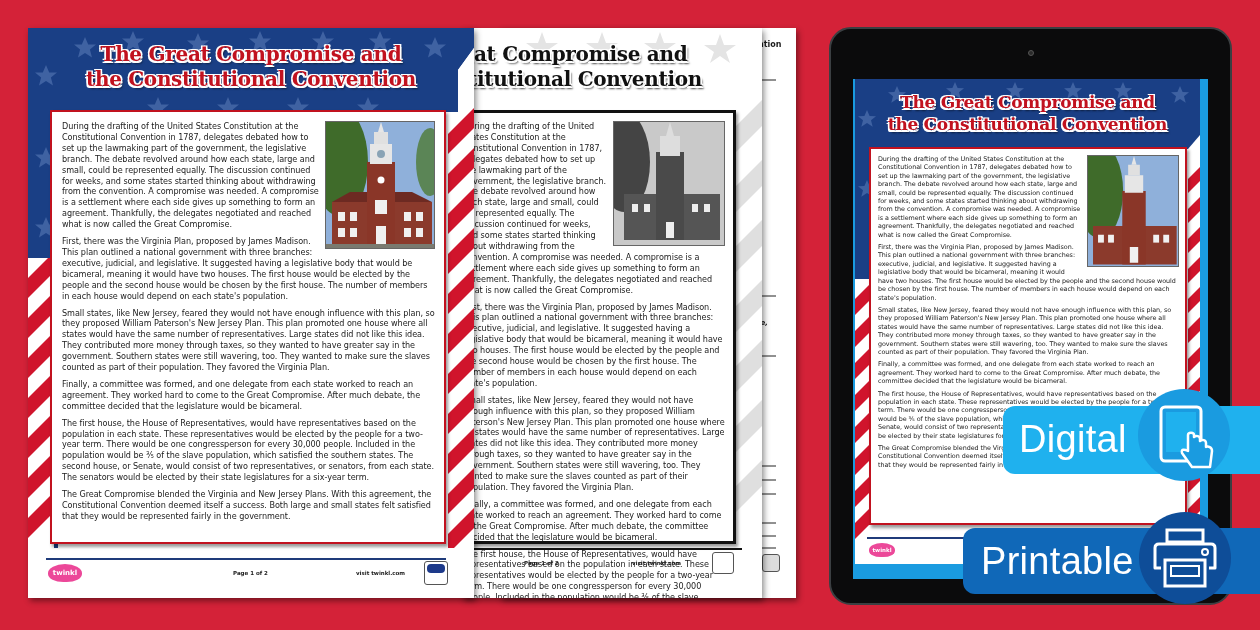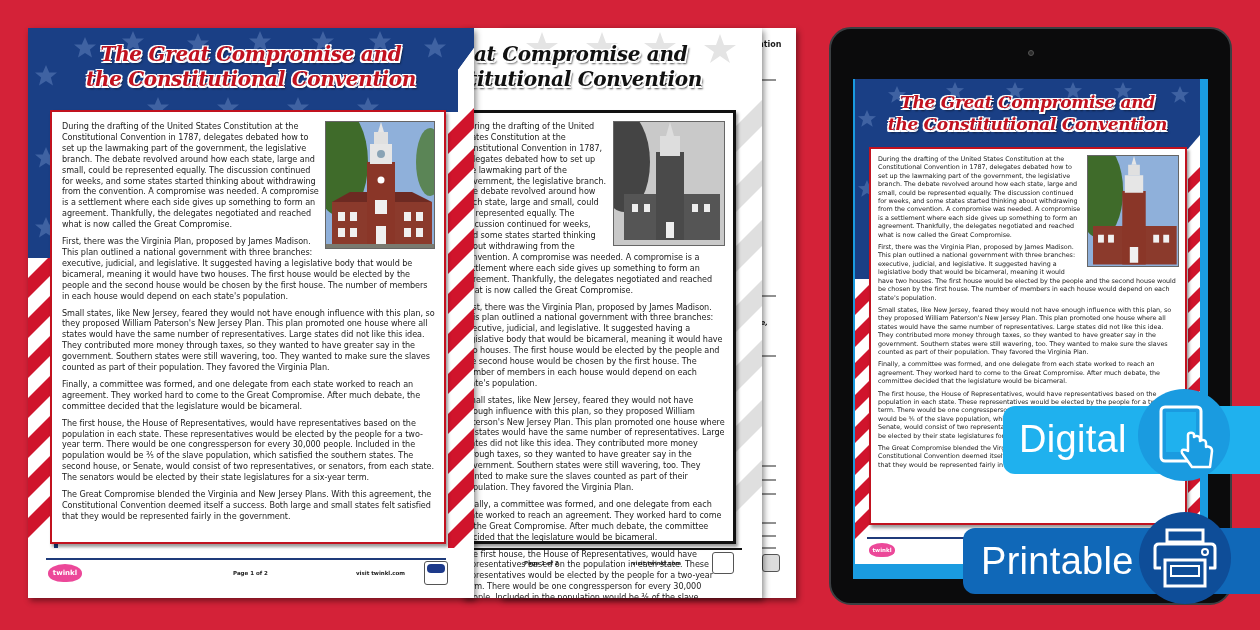--- a/index.html
+++ b/index.html
@@ -15,21 +15,21 @@
 
   
   #page-grey { left: 462px; top: 28px; width: 300px; height: 570px; z-index: 2; }
 
   
   #page-color { left: 28px; top: 28px; width: 446px; height: 570px; z-index: 3; }
 
   .banner { position: absolute; left: 0; top: 0; width: 100%; height: 100%; }
   .stars-bg { position: absolute; left: 0; top: 0; width: 100%; height: 100%; }
 
-  .title-wrap { position: absolute; left: 0; top: 14px; width: 100%; text-align: center; font-style: italic; }
+  .title-wrap { position: absolute; left: 0; top: 14px; width: 100%; text-align: center; }
   .title-line { display: block; font-family: "DejaVu Serif", serif; font-weight: bold; font-size: 20px; line-height: 25px; color: #c1121f;
     text-shadow: -1.5px -1.5px 0 #fff, 1.5px -1.5px 0 #fff, -1.5px 1.5px 0 #fff, 1.5px 1.5px 0 #fff, 0 2px 0 #fff, 2px 3px 2px rgba(0,0,0,0.55); letter-spacing: -0.3px; }
 
   .textbox { position: absolute; background: #fff; border: 2px solid #c1121f; box-shadow: 2px 3px 3px rgba(0,0,0,0.4); }
   .textbox p { font-family: "DejaVu Sans", sans-serif; color: #1b1b1b; font-size: 8.1px; line-height: 10.9px; margin-bottom: 6px; letter-spacing: -0.05px; }
   .photo { float: right; margin: 0 0 3px 6px; border: 1px solid #666; background: #6f8fb8; position: relative; overflow: hidden; }
 
   .footer-line { position: absolute; height: 2px; background: #1f3b7a; }
   .footer-text { position: absolute; font-size: 5.5px; font-weight: bold; color: #1b1b1b; }
   .twinkl-logo { position: absolute; background: #ec4899; border-radius: 50% 50% 45% 45%; color: #fff; font-weight: bold; text-align: center; }

